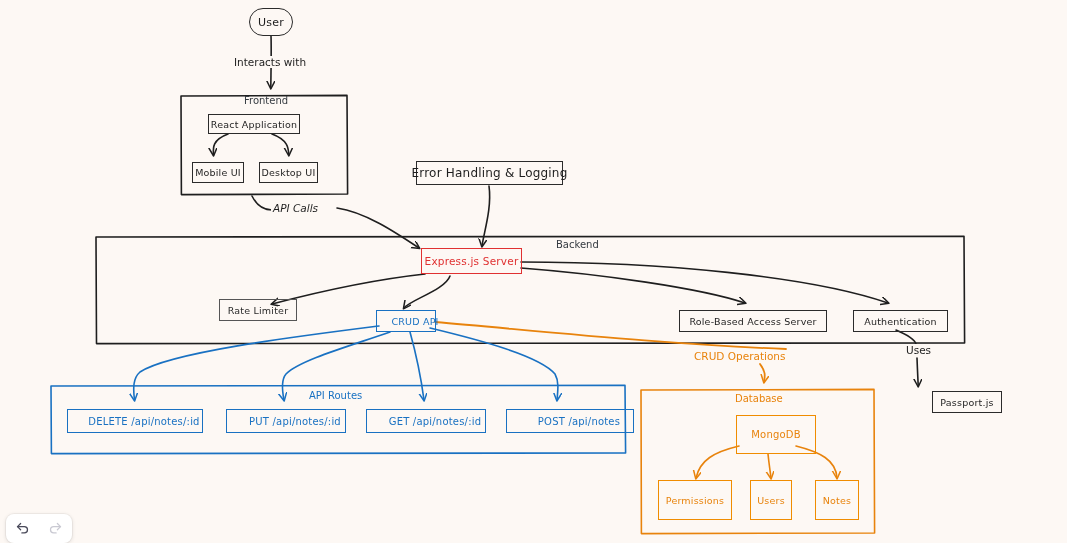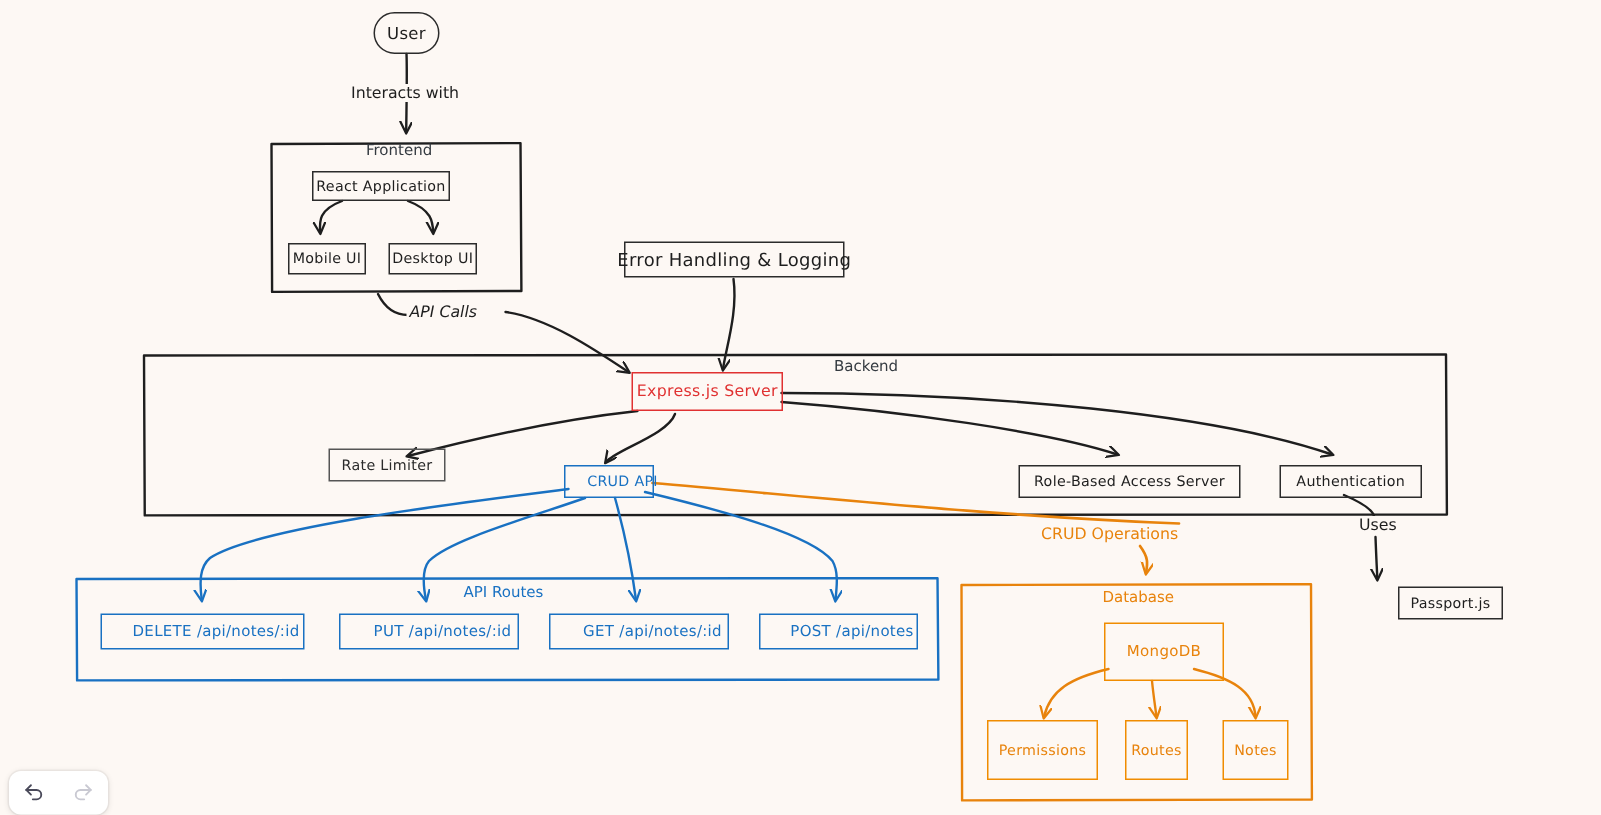--- a/index.html
+++ b/index.html
@@ -151,28 +151,28 @@
 
 <div class="node n-dark" style="left:884px;top:391px;width:70px;height:22px;font-size:9.5px;margin-left:48px;">Passport.js</div>
 
 <div class="edge-label el-orange" style="left:692px;top:350px;">CRUD Operations</div>
 
 <div class="container-label lbl-blue" style="left:309px;top:390px;">API Routes</div>
 
 <div class="node n-blue" style="left:67px;top:409px;width:136px;height:24px;font-size:10px;">DELETE /api/notes/:id</div>
 <div class="node n-blue" style="left:226px;top:409px;width:120px;height:24px;font-size:10px;">PUT /api/notes/:id</div>
 <div class="node n-blue" style="left:366px;top:409px;width:120px;height:24px;font-size:10px;">GET /api/notes/:id</div>
-<div class="node n-blue" style="left:506px;top:409px;width:106px;height:24px;font-size:10px;">POST /api/notes</div>
+<div class="node n-blue" style="left:506px;top:409px;width:128px;height:24px;font-size:10px;">POST /api/notes</div>
 
 <div class="container-label lbl-orange" style="left:735px;top:393px;">Database</div>
 
 <div class="node n-orange" style="left:736px;top:415px;width:80px;height:39px;font-size:10px;">MongoDB</div>
 
 <div class="node n-orange" style="left:658px;top:480px;width:74px;height:40px;font-size:9.5px;">Permissions</div>
-<div class="node n-orange" style="left:750px;top:480px;width:42px;height:40px;font-size:9.5px;">Routes</div>
+<div class="node n-orange" style="left:750px;top:480px;width:42px;height:40px;font-size:9.5px;">Users</div>
 <div class="node n-orange" style="left:815px;top:480px;width:44px;height:40px;font-size:9.5px;">Notes</div>
 
 <div id="toolbar">
   <div class="tb" title="undo">
     <svg width="15" height="15" viewBox="0 0 24 24" fill="none" stroke="#4a4a5a" stroke-width="2" stroke-linecap="round" stroke-linejoin="round">
       <path d="M9 14 L4 9 L9 4"></path>
       <path d="M4 9 H15 a5 5 0 0 1 0 10 H11"></path>
     </svg>
   </div>
   <div class="tb" title="redo">

